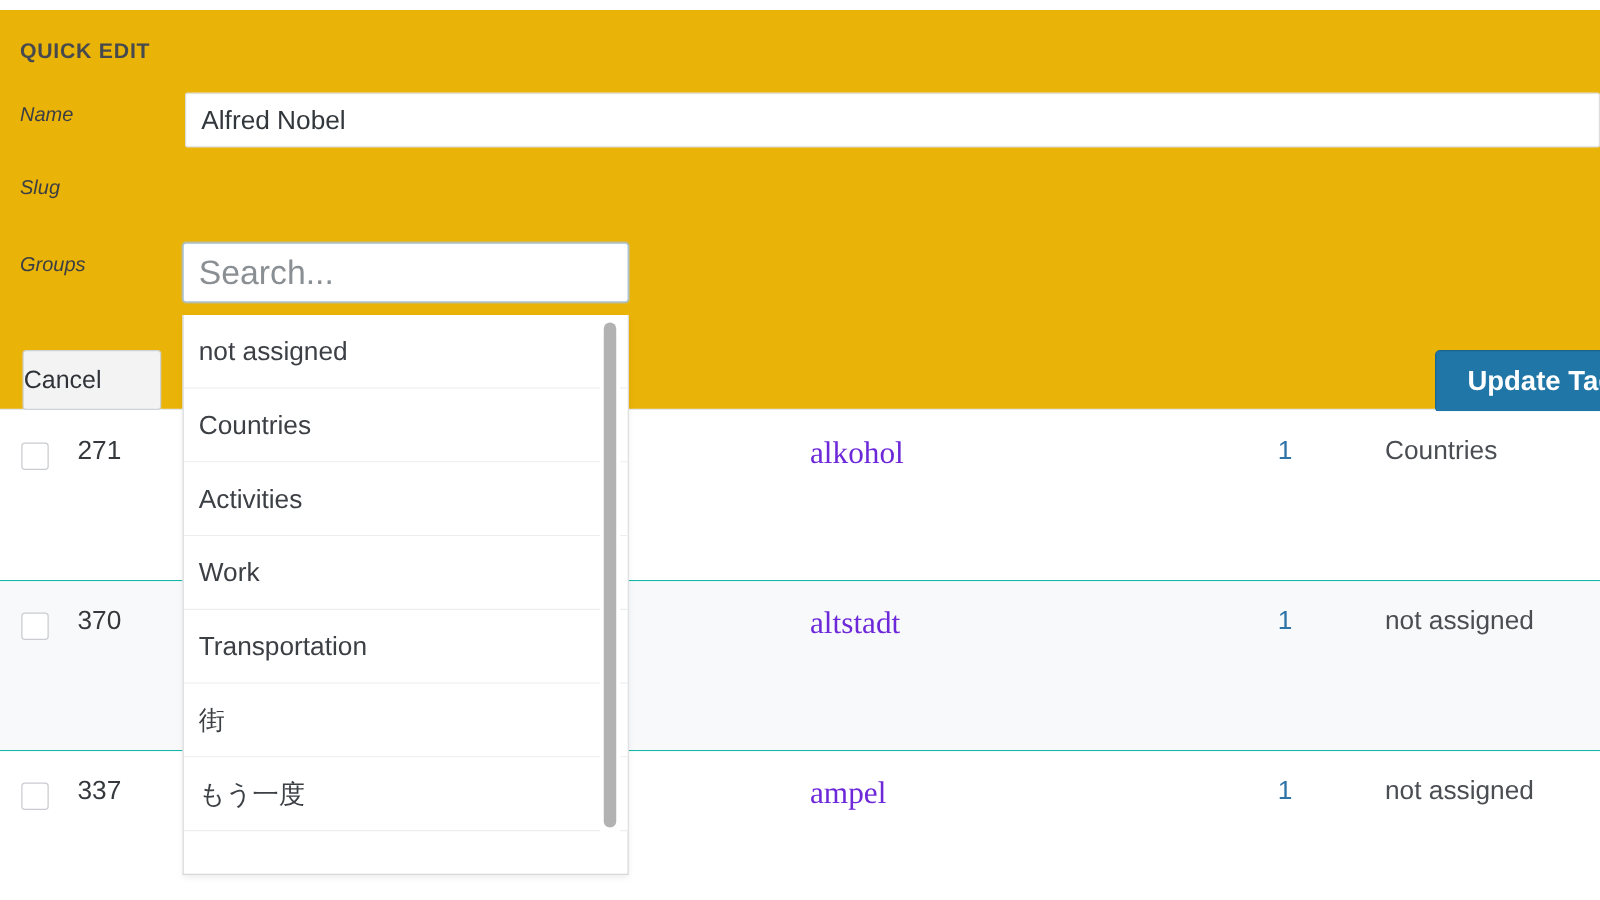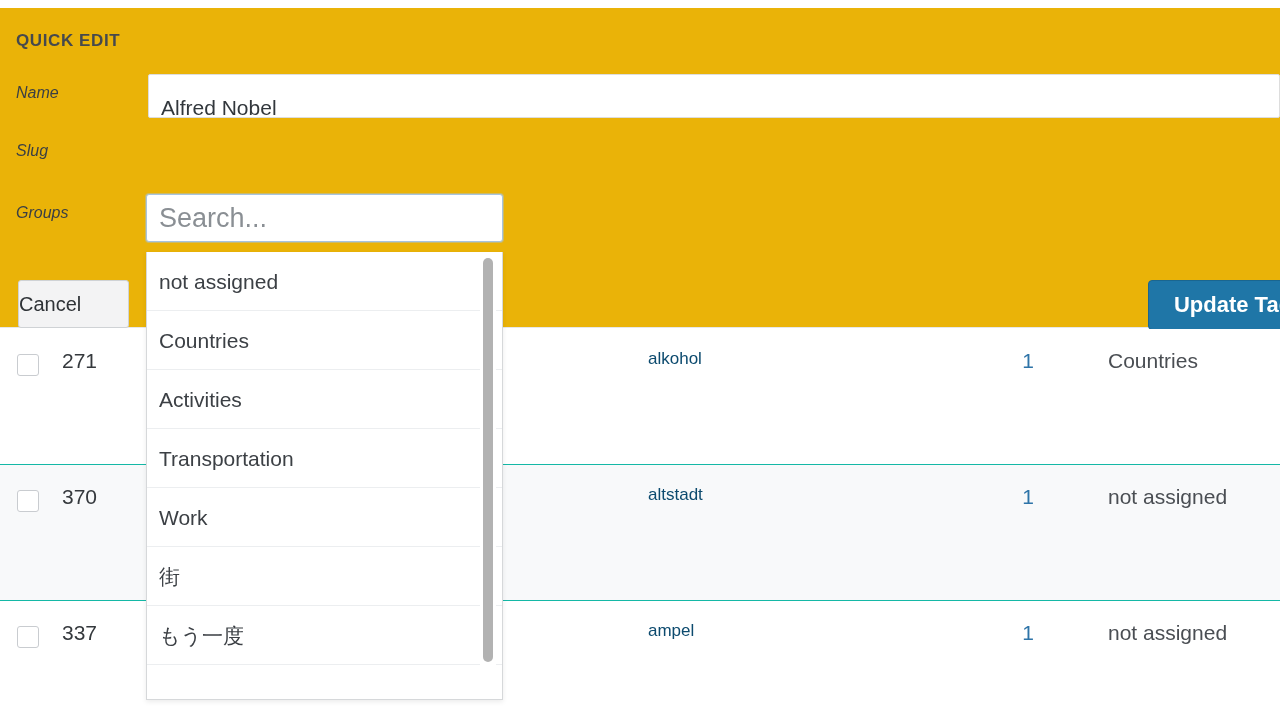--- a/index.html
+++ b/index.html
@@ -61,21 +61,21 @@
 
   .text-input {
     position: absolute;
     left: 148px;
     top: 0;
     width: 1132px;
     height: 44px;
     background: #ffffff;
     border: 1px solid #dddddd;
     border-radius: 2px;
-    padding: 12px 12px;
+    padding: 1px 12px;
     font-family: "Liberation Sans", sans-serif;
     font-size: 21px;
     color: #32373c;
     line-height: 42px;
     white-space: nowrap;
     overflow: hidden;
   }
 
   
   #groups-search-input {
@@ -223,22 +223,23 @@
     left: 62px;
     top: 20px;
     font-size: 21px;
     color: #35393d;
   }
 
   .cell-slug {
     position: absolute;
     left: 648px;
     top: 20px;
-    font-size: 17px;
-    color: #0c4a6e;
+    font-size: 25px;
+    color: #6d28d9;
+    font-family: Liberation Serif, serif;
   }
 
   .cell-count {
     position: absolute;
     left: 1013px;
     top: 20px;
     width: 30px;
     text-align: center;
     font-size: 21px;
     color: #2e74a8;
@@ -302,22 +303,22 @@
         <div class="cell-count">1</div>
         <div class="cell-group">not assigned</div>
       </div>
     </div>
 
   <div id="groups-dropdown">
     <div id="groups-dropdown-list">
         <div class="dropdown-item">not assigned</div>
         <div class="dropdown-item">Countries</div>
         <div class="dropdown-item">Activities</div>
+        <div class="dropdown-item">Work</div>
         <div class="dropdown-item">Transportation</div>
-        <div class="dropdown-item">Work</div>
         <div class="dropdown-item">街</div>
         <div class="dropdown-item">もう一度</div>
       </div>
     <div id="dropdown-scrollbar-track"></div>
     <div id="dropdown-scrollbar-thumb"></div>
   </div>
 
 </div>
 
 </body></html>

